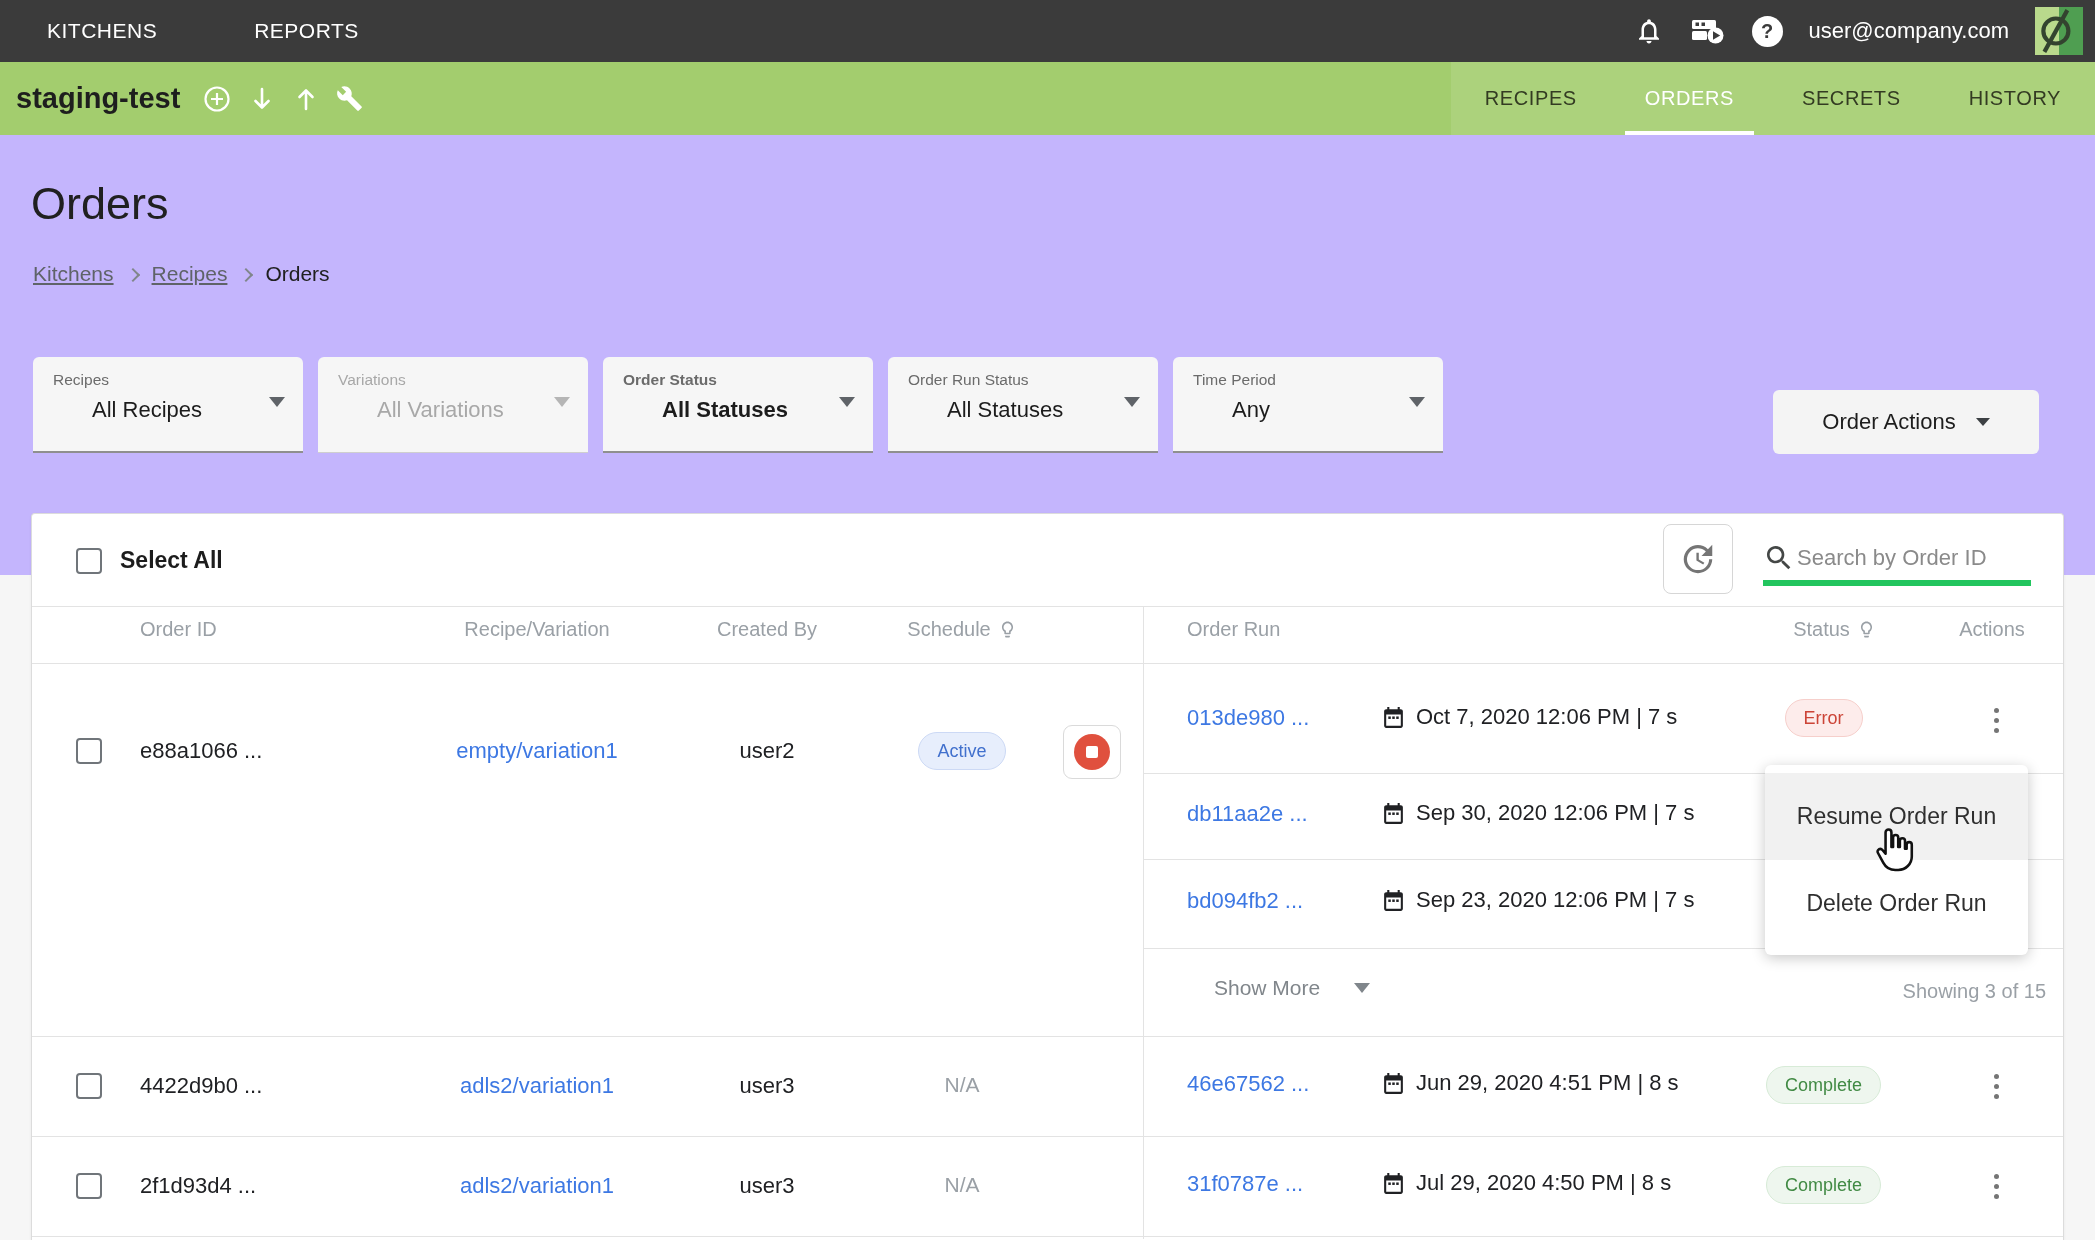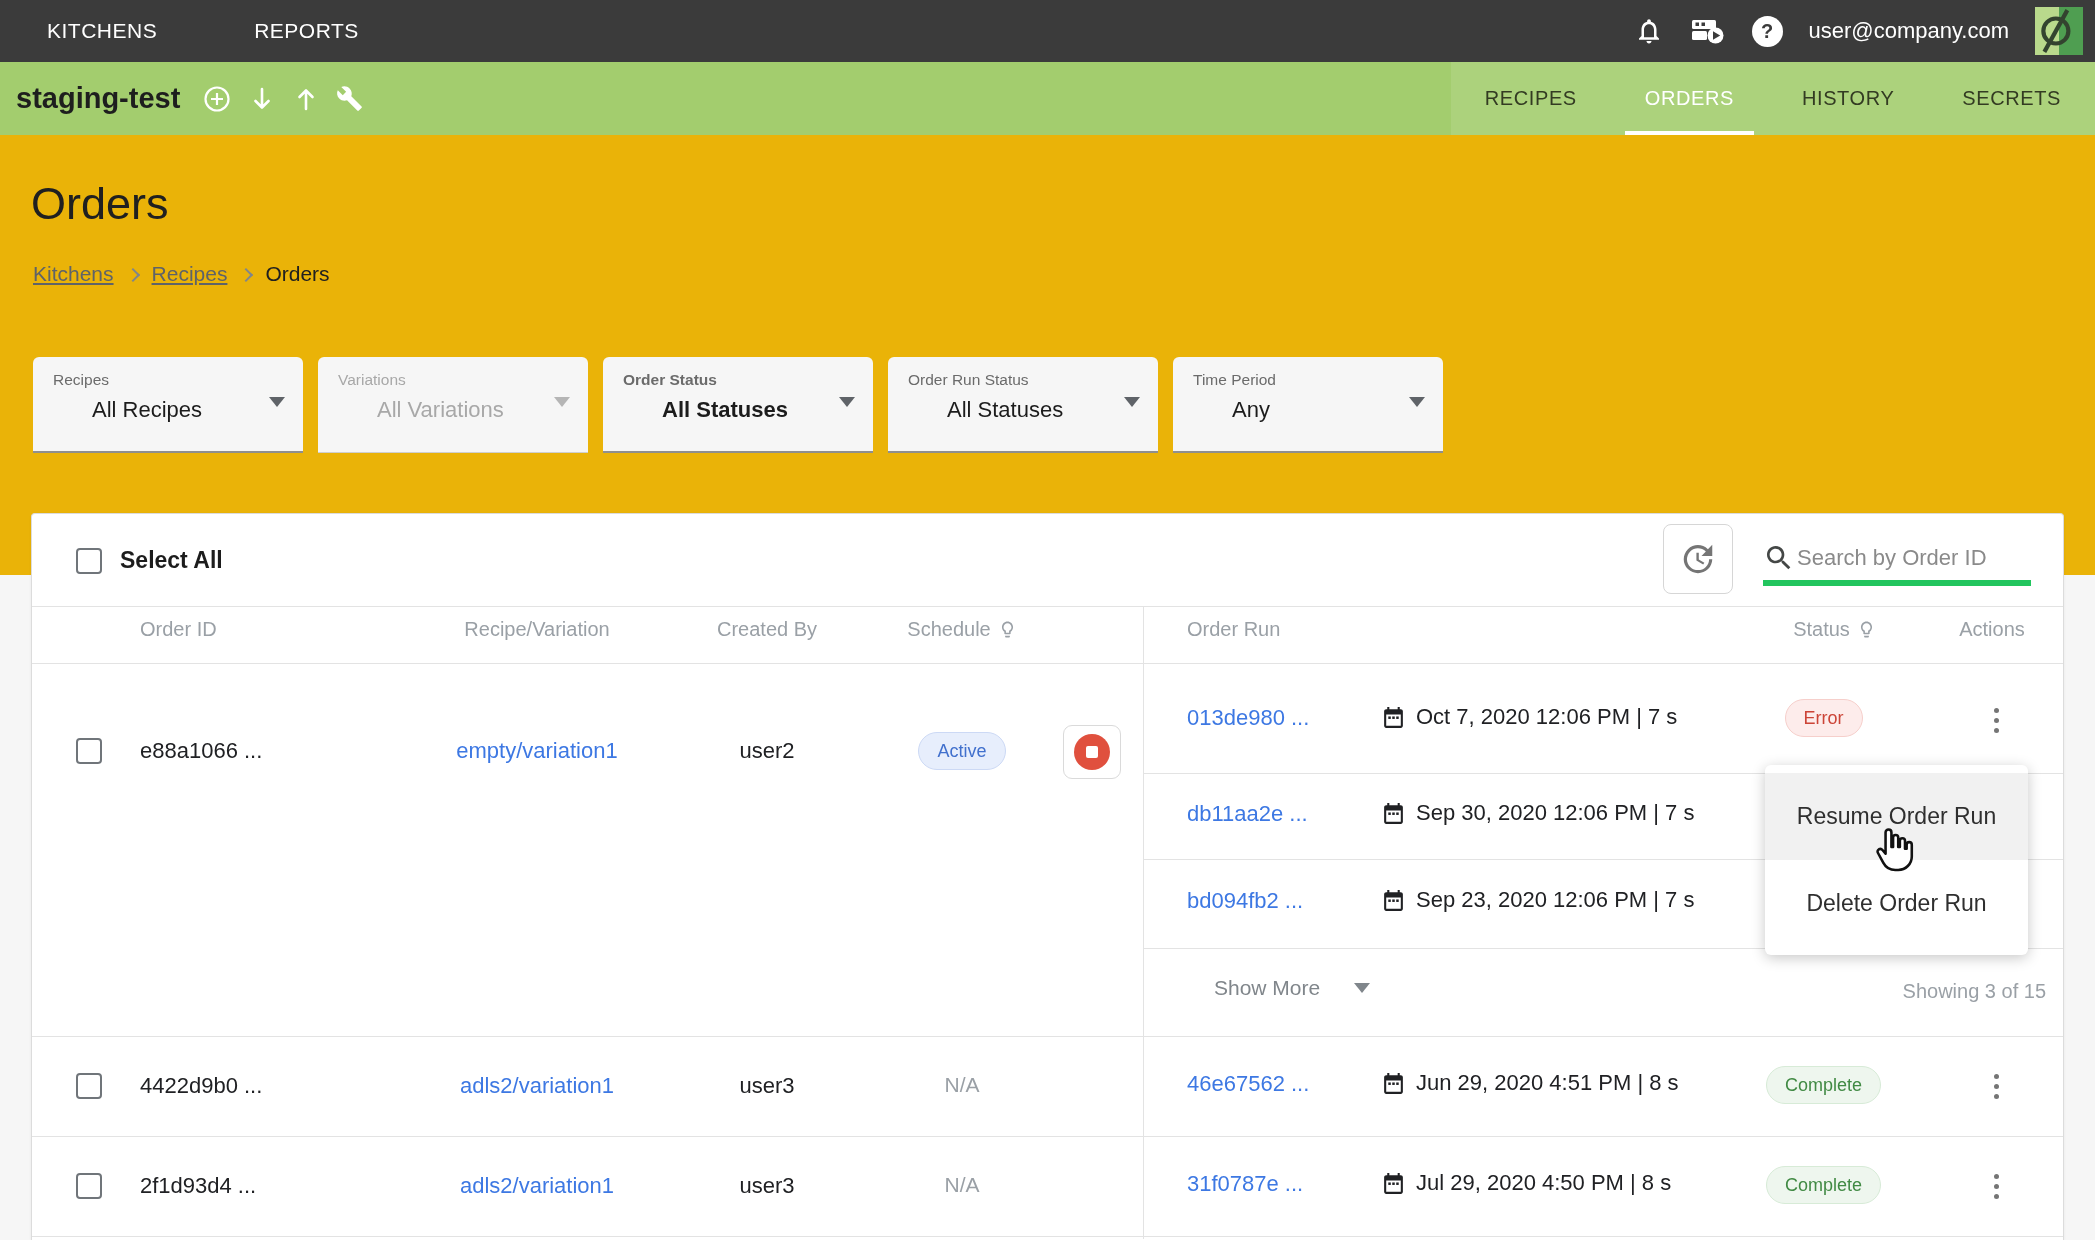--- a/index.html
+++ b/index.html
@@ -1,16 +1,16 @@
 <!DOCTYPE html>
 <html><head>
 <meta charset="utf-8">
 <style>
   html,body{margin:0;padding:0;}
-  .screen{position:relative;width:2095px;height:1240px;overflow:hidden;background:#eab308;
+  .screen{position:relative;width:2095px;height:1240px;overflow:hidden;background:#c4b5fd;
           font-family:"Liberation Sans", sans-serif;color:#202124;}
   .abs{position:absolute;}
 
   
   .topbar{position:absolute;left:0;top:0;width:2095px;height:62px;background:#3b3b3b;
           display:flex;align-items:center;}
   .topnav-item{color:#fff;font-size:21px;font-weight:500;letter-spacing:.5px;cursor:pointer;}
   .topbar-right{position:absolute;right:10px;top:0;height:62px;display:flex;align-items:center;gap:26px;}
   .icon-btn{display:flex;align-items:center;justify-content:center;cursor:pointer;}
   .help-circle{width:31px;height:31px;border-radius:50%;background:#fff;display:flex;align-items:center;
@@ -169,22 +169,22 @@
       </span>
       <span class="icon-btn">
         <svg width="27" height="27" viewBox="0 0 24 24" fill="#ffffff">
             <path d="M22.7 19l-9.1-9.1c.9-2.3.4-5-1.5-6.9-2-2-5-2.4-7.4-1.3L9 6 6 9 1.6 4.7C.4 7.1.9 10.1 2.9 12.1c1.9 1.9 4.6 2.4 6.9 1.5l9.1 9.1c.4.4 1 .4 1.4 0l2.3-2.3c.5-.4.5-1.1.1-1.4z"></path>
           </svg>
       </span>
     </div>
     <div class="ktabs">
       <div class="ktab">RECIPES</div>
       <div class="ktab active">ORDERS</div>
+      <div class="ktab">SECRETS</div>
       <div class="ktab">HISTORY</div>
-      <div class="ktab">SECRETS</div>
     </div>
   </div>
 
   <div class="h1">Orders</div>
   <div class="crumbs">
     <span class="crumb-link">Kitchens</span>
     <span class="chev"></span>
     <span class="crumb-link">Recipes</span>
     <span class="chev"></span>
     <span class="crumb-cur">Orders</span>
@@ -209,20 +209,24 @@
     <div class="flabel">Order Run Status</div>
     <div class="fvalue">All Statuses</div>
     <div class="tri"></div>
   </div>
   <div class="filter" style="left:1173px;">
     <div class="flabel">Time Period</div>
     <div class="fvalue">Any</div>
     <div class="tri"></div>
   </div>
 
+  <div class="order-actions">
+    <span>Order Actions</span>
+    <span class="tri-sm"></span>
+  </div>
 
   <div class="page-bg"></div>
 
   <div class="card">
 
     <div class="colbox" style="left:44px;top:33px;gap:18px;">
       <div class="cbx"></div>
       <div class="select-all-label">Select All</div>
     </div>
     <div class="refresh-btn">

